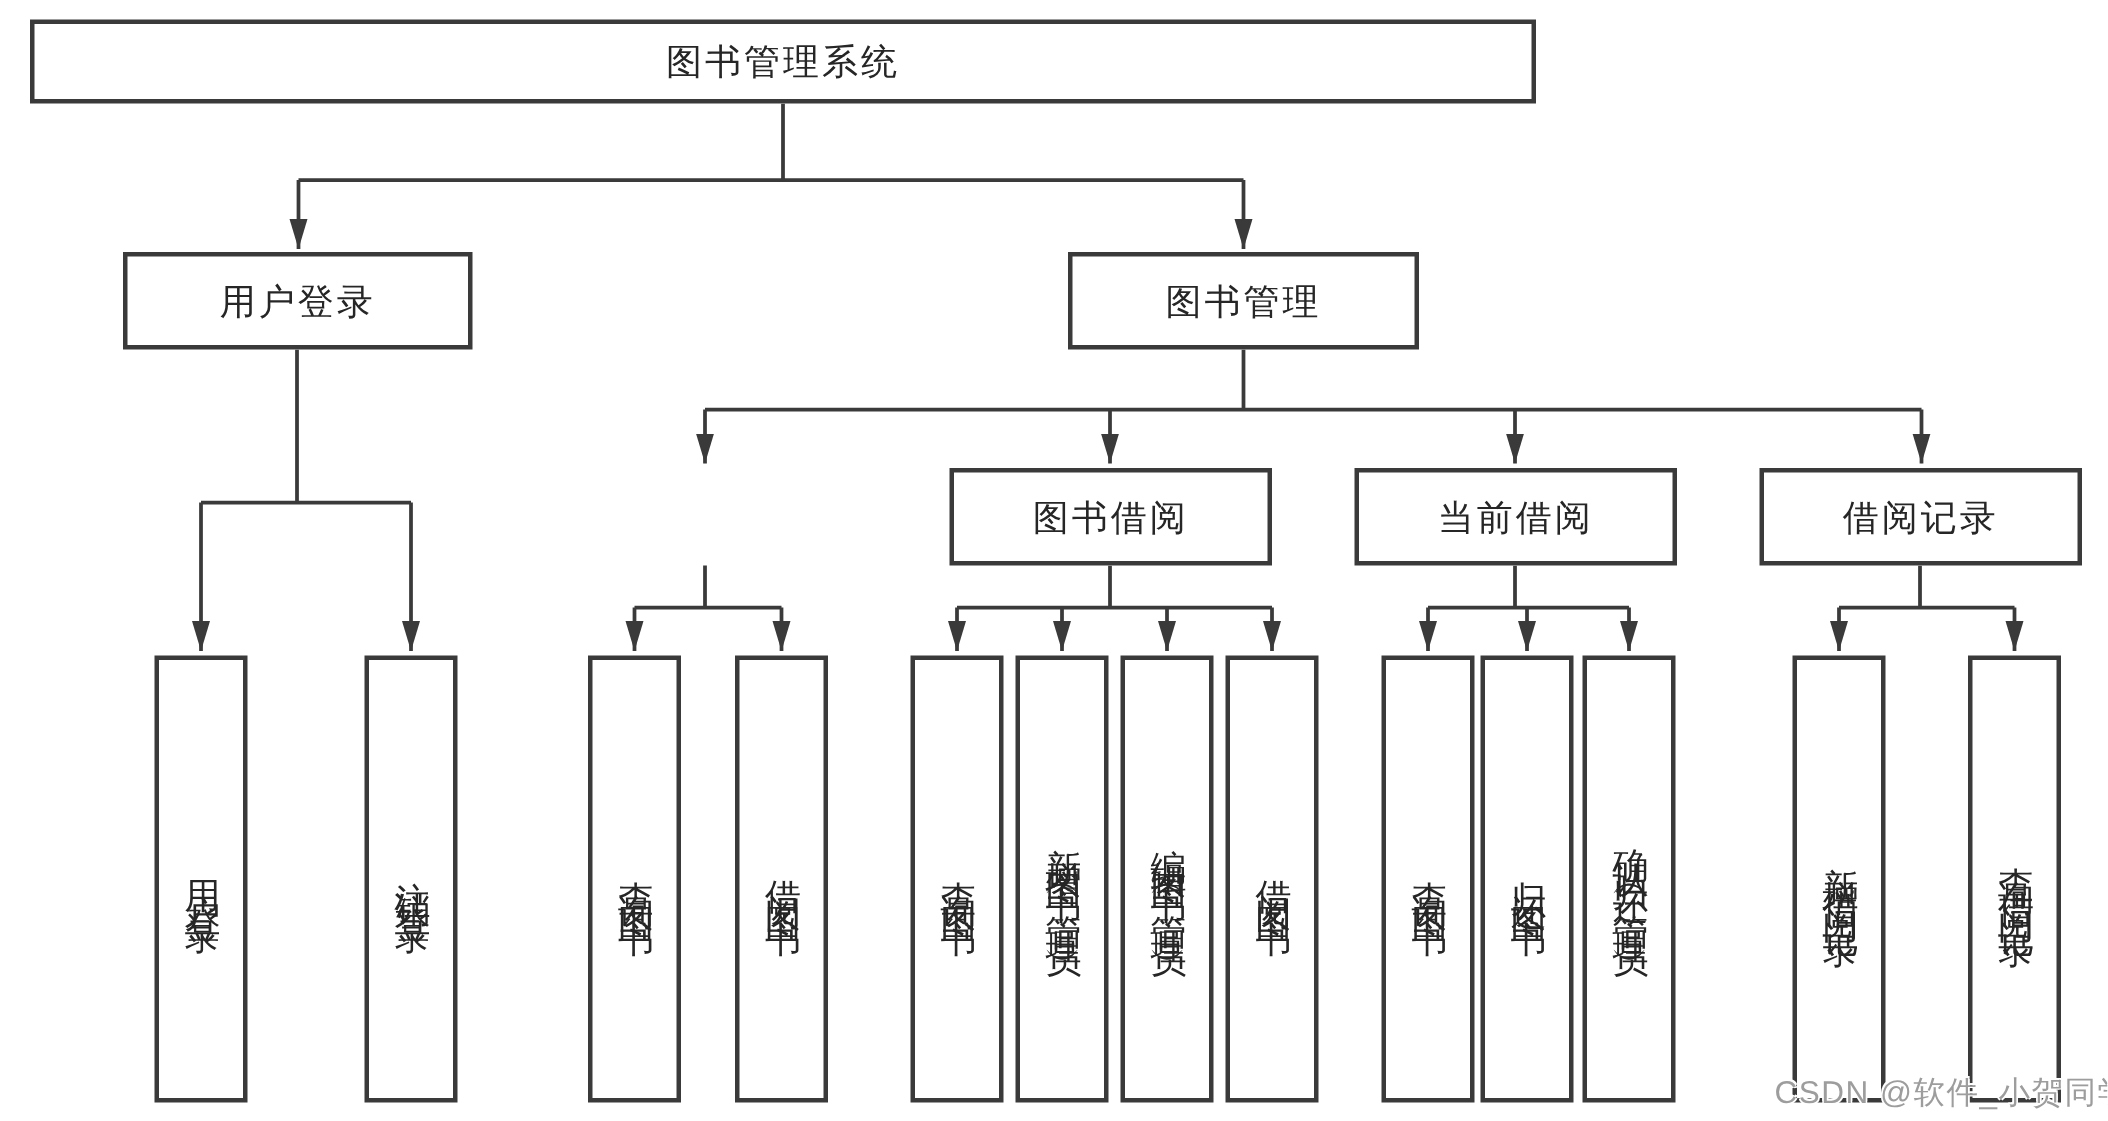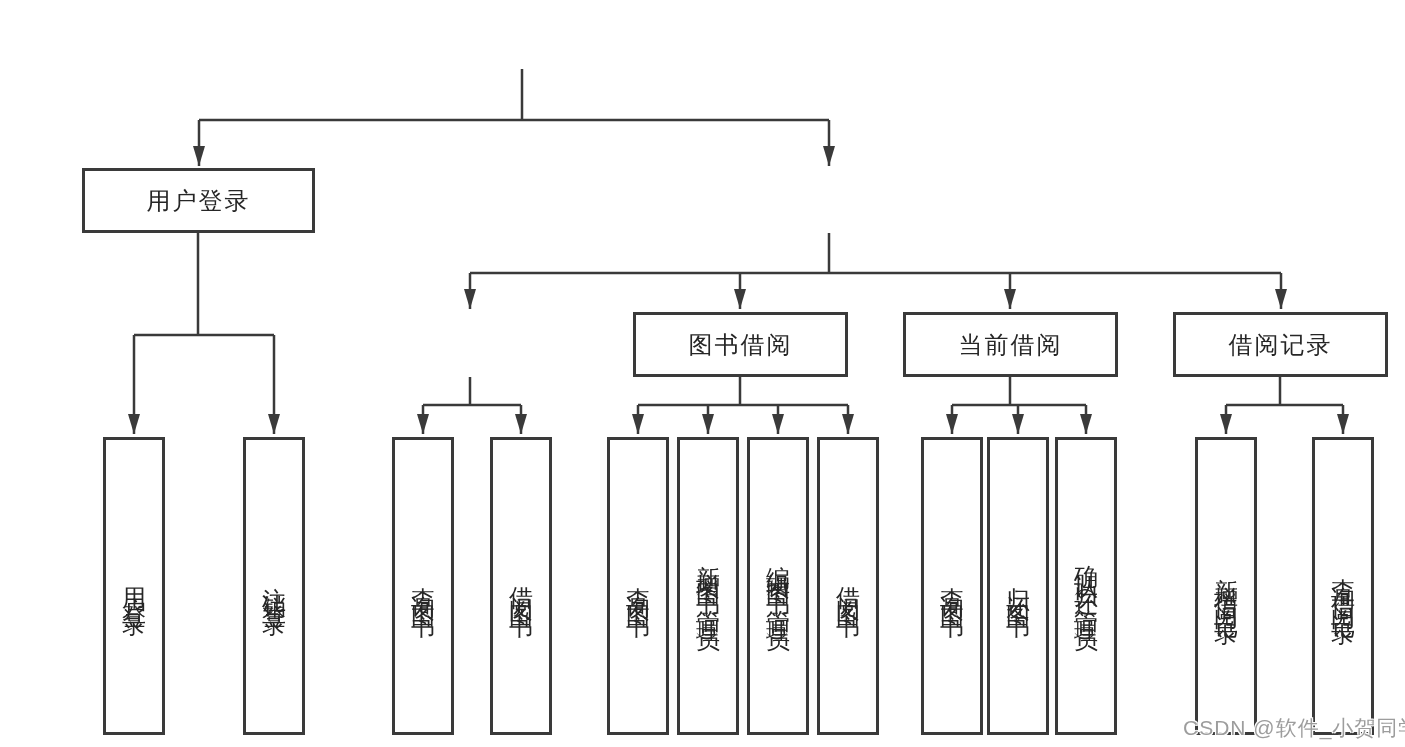--- a/index.html
+++ b/index.html
@@ -100,22 +100,24 @@
       <line x1="952" y1="405" x2="952" y2="434" marker-end="url(#arw)"></line>
       <line x1="1018" y1="405" x2="1018" y2="434" marker-end="url(#arw)"></line>
       <line x1="1086" y1="405" x2="1086" y2="434" marker-end="url(#arw)"></line>
 
       <path d="M1280,377 V405 M1226,405 H1343"></path>
       <line x1="1226" y1="405" x2="1226" y2="434" marker-end="url(#arw)"></line>
       <line x1="1343" y1="405" x2="1343" y2="434" marker-end="url(#arw)"></line>
     </g>
   </svg>
 
+  <div class="node h-node root-node" style="left:20px; top:13px; width:1004px; height:56px;">图书管理系统</div>
 
   <div class="node h-node" style="left:82px; top:168px; width:233px; height:65px;">用户登录</div>
+  <div class="node h-node" style="left:712px; top:168px; width:234px; height:65px;">图书管理</div>
 
   <div class="node h-node" style="left:903px; top:312px; width:215px; height:65px;">当前借阅</div>
   <div class="node h-node" style="left:633px; top:312px; width:215px; height:65px;">图书借阅</div>
   <div class="node h-node" style="left:1173px; top:312px; width:215px; height:65px;">借阅记录</div>
 
   <div class="node v-node" style="left:103px; top:437px; width:62px; height:298px;">用户登录</div>
   <div class="node v-node" style="left:243px; top:437px; width:62px; height:298px;">注销登录</div>
 
   <div class="node v-node" style="left:392px; top:437px; width:62px; height:298px;">查询图书</div>
   <div class="node v-node" style="left:490px; top:437px; width:62px; height:298px;">借阅图书</div>

